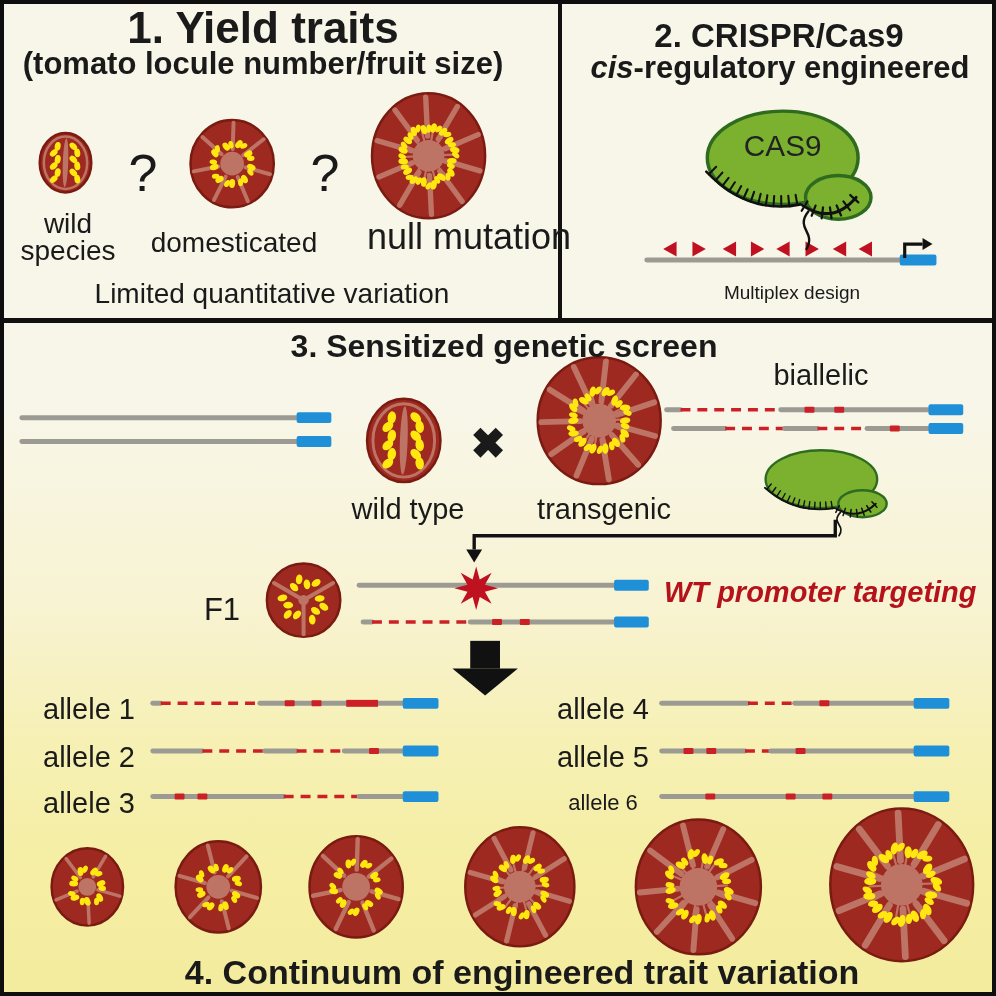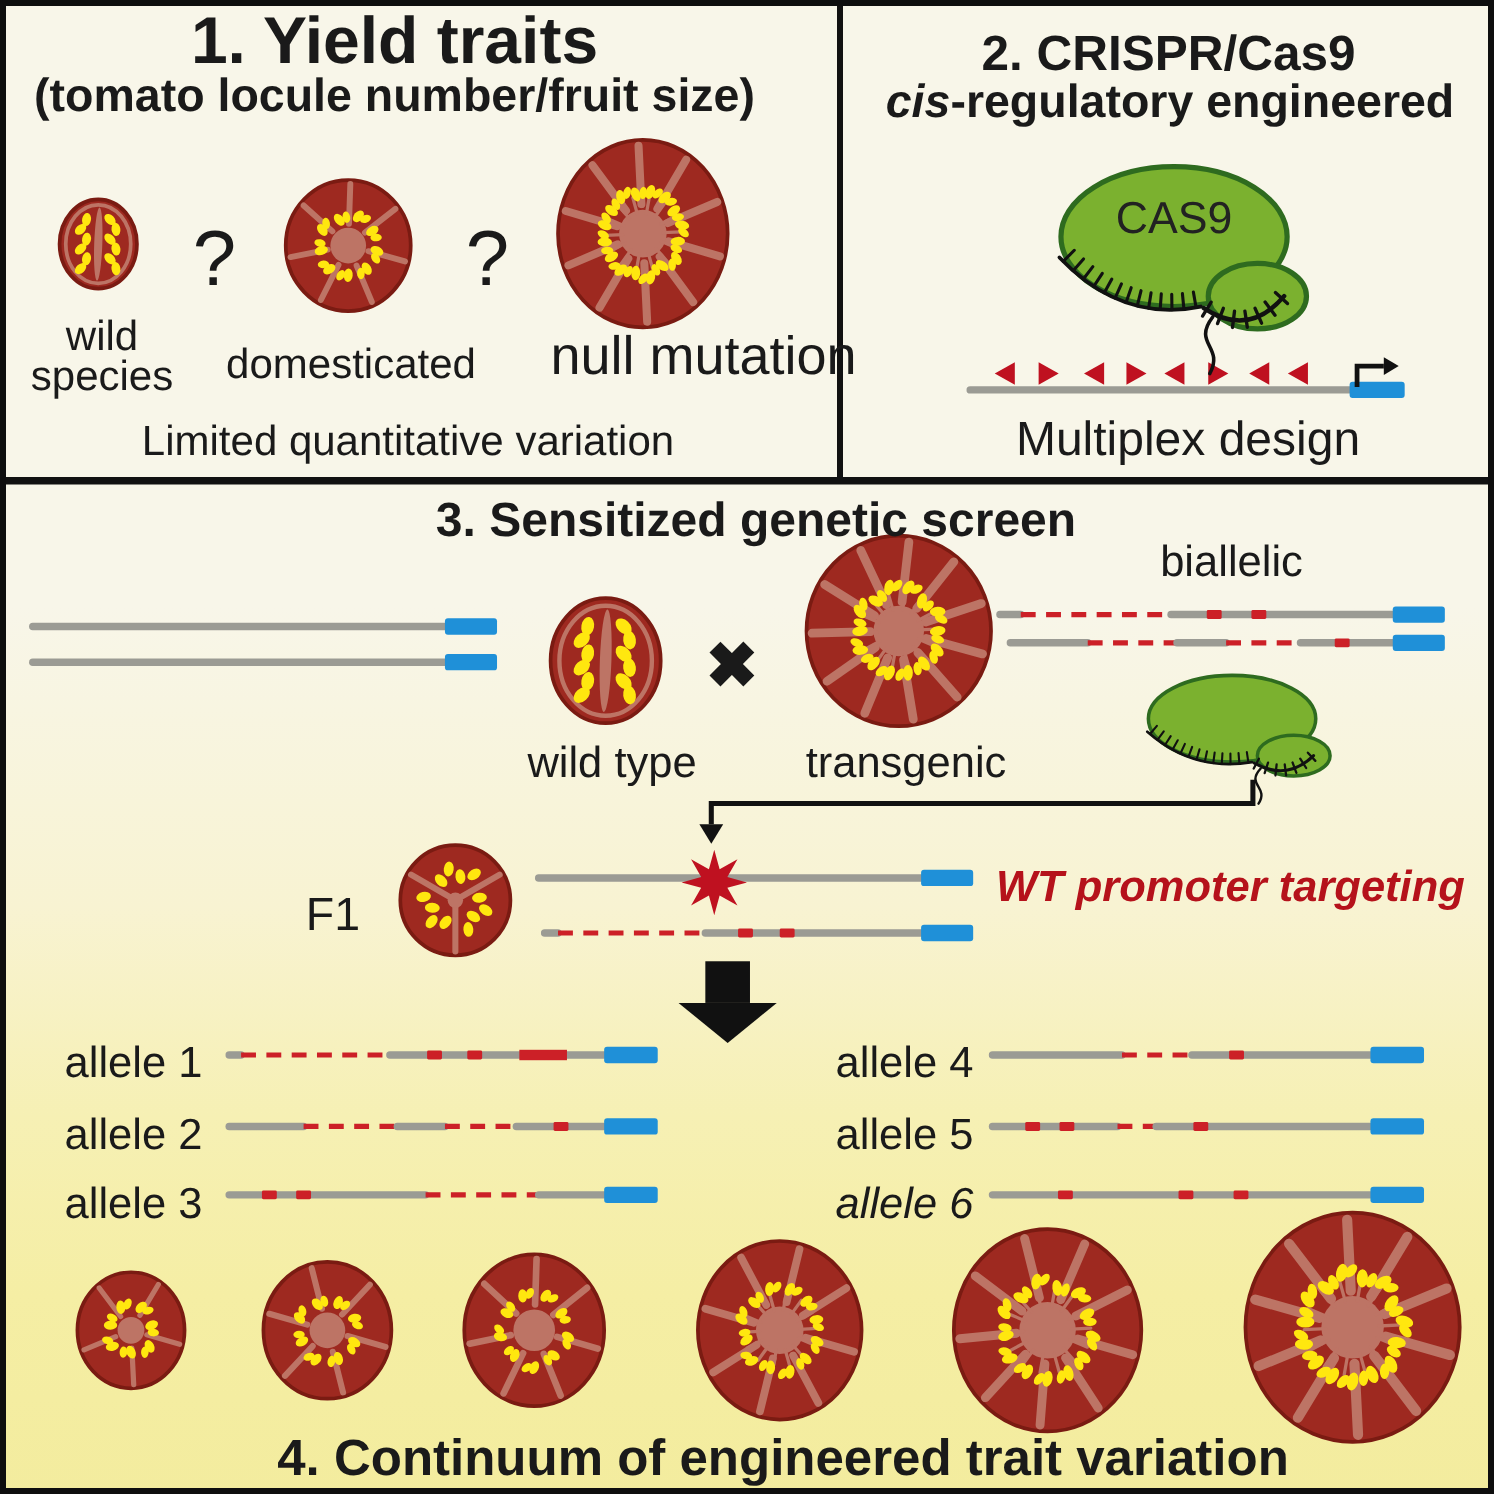--- a/index.html
+++ b/index.html
@@ -641,30 +641,30 @@
   <div class="t" style="left:139px;top:169px;font-size:52px;">?</div>
   <div class="t" style="left:321px;top:169px;font-size:52px;">?</div>
   <div class="t" style="left:64px;top:220px;font-size:28px;">wild</div>
   <div class="t" style="left:64px;top:247px;font-size:28px;">species</div>
   <div class="t" style="left:230px;top:239px;font-size:28px;">domesticated</div>
   <div class="t" style="left:424px;top:233px;font-size:36px;margin-left:41px;">null mutation</div>
   <div class="t" style="left:268px;top:290px;font-size:28px;">Limited quantitative variation</div>
 
   <div class="t b" style="left:775px;top:32px;font-size:33px;">2. CRISPR/Cas9</div>
   <div class="t b" style="left:776px;top:64px;font-size:31px;"><span class="i">cis</span><span>-regulatory engineered</span></div>
-  <div class="t" style="left:788px;top:289px;font-size:32px;">Multiplex design</div>
+  <div class="t" style="left:788px;top:289px;font-size:19px;">Multiplex design</div>
 
   <div class="t b" style="left:500px;top:343px;font-size:32px;">3. Sensitized genetic screen</div>
   <div class="t" style="left:404px;top:505px;font-size:29px;">wild type</div>
   <div class="t b" style="left:484px;top:440px;font-size:42px;">✖</div>
   <div class="t" style="left:600px;top:505px;font-size:29px;">transgenic</div>
   <div class="t" style="left:817px;top:371px;font-size:29px;">biallelic</div>
   <div class="t" style="left:218px;top:606px;font-size:31px;">F1</div>
   <div class="t left b i" style="left:660px;top:588px;font-size:29px;color:#b5121b;">WT promoter targeting</div>
   <div class="t" style="left:85px;top:705px;font-size:29px;">allele 1</div>
   <div class="t" style="left:85px;top:753px;font-size:29px;">allele 2</div>
   <div class="t" style="left:85px;top:799px;font-size:29px;">allele 3</div>
   <div class="t" style="left:599px;top:705px;font-size:29px;">allele 4</div>
   <div class="t" style="left:599px;top:753px;font-size:29px;">allele 5</div>
-  <div class="t" style="left:599px;top:799px;font-size:29px;font-style:italic;">allele 6</div>
+  <div class="t" style="left:599px;top:799px;font-size:22px;">allele 6</div>
 
   <div class="t b" style="left:498px;top:969px;font-size:34px;margin-left:20px;">4. Continuum of engineered trait variation</div>
 </div>
 
 </body></html>

